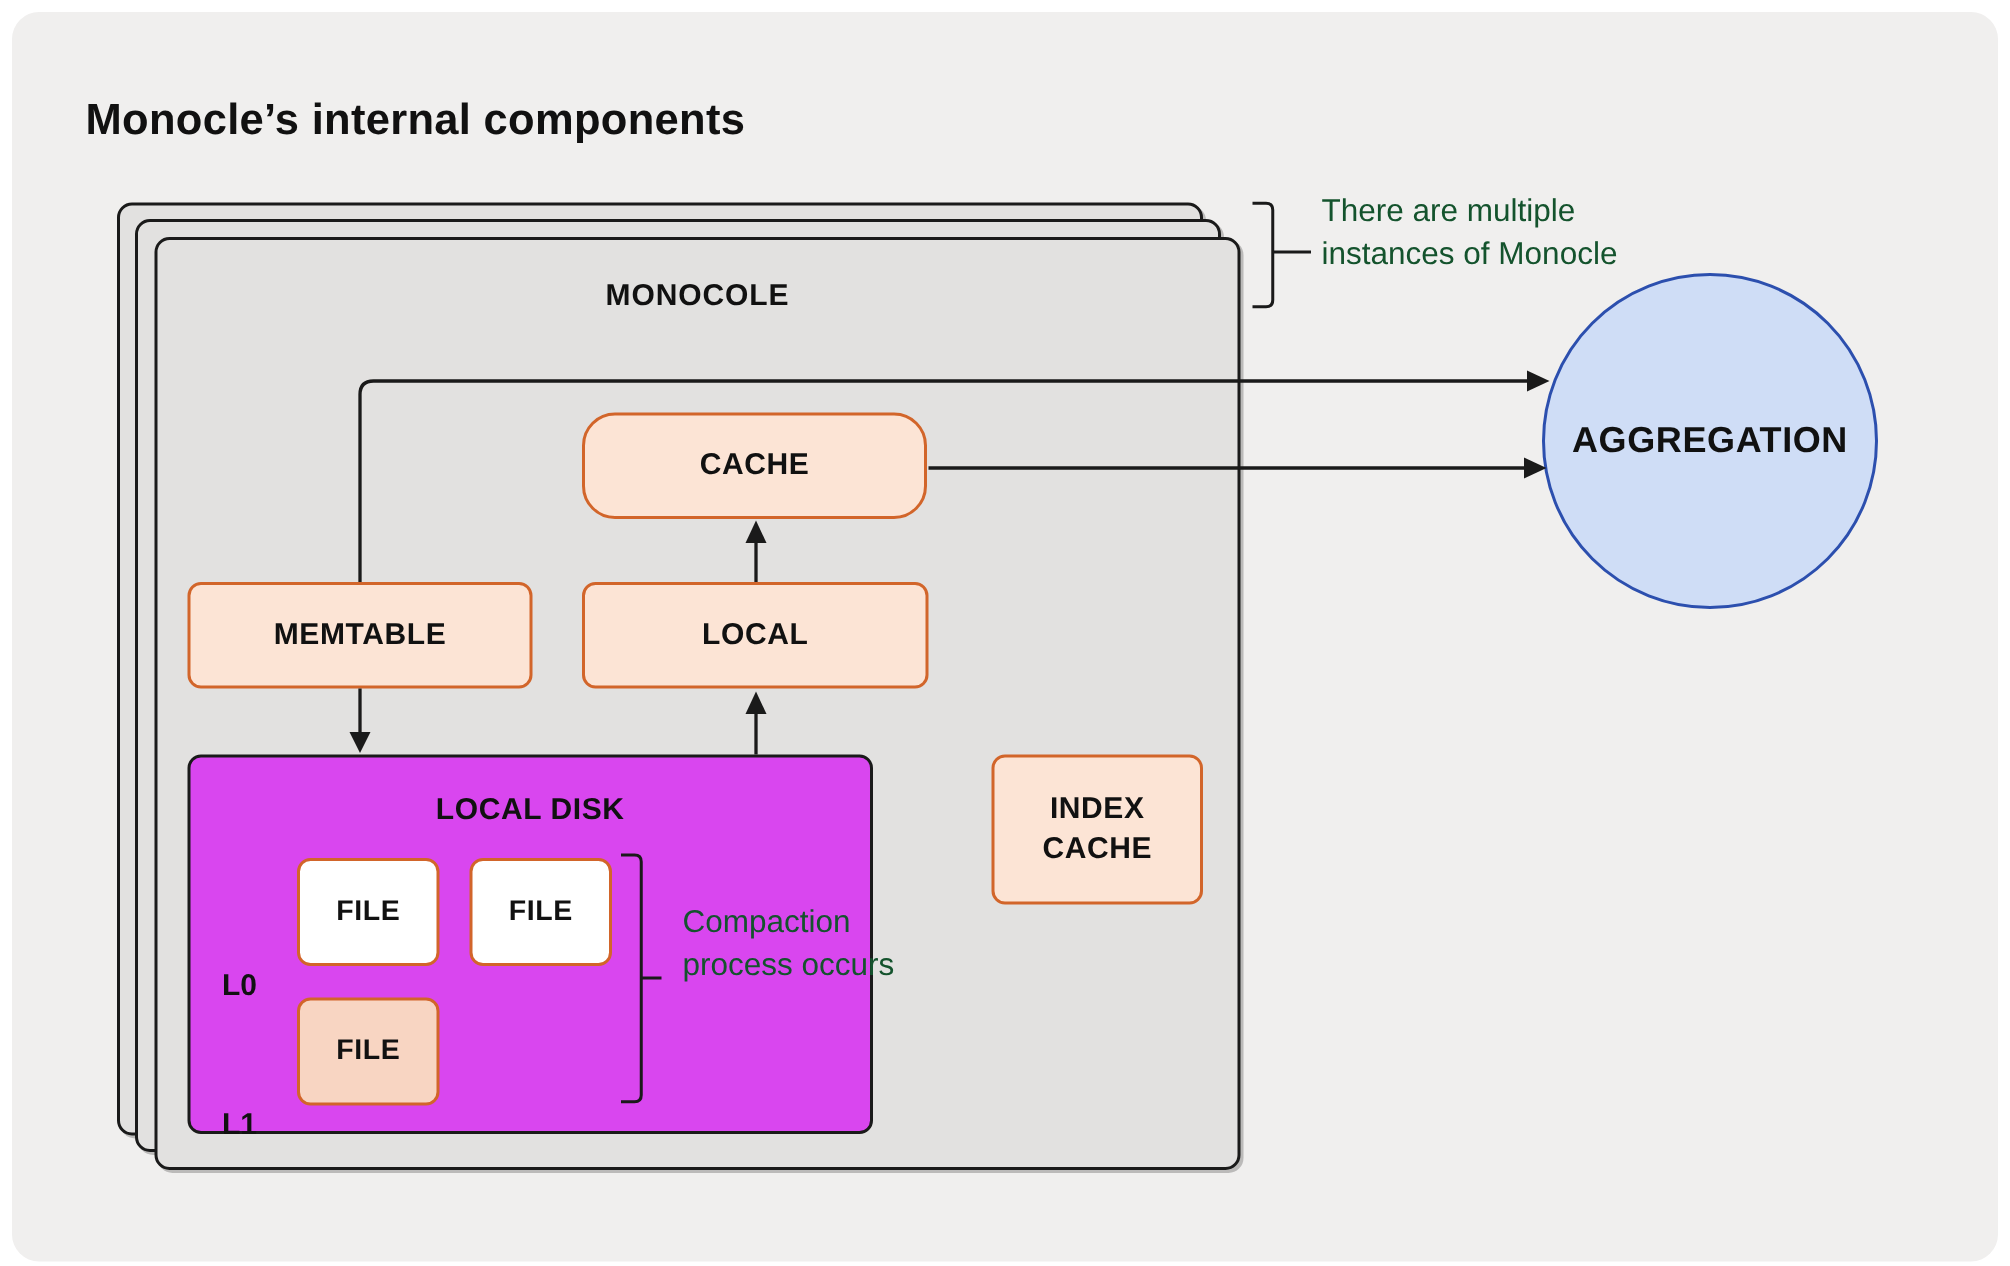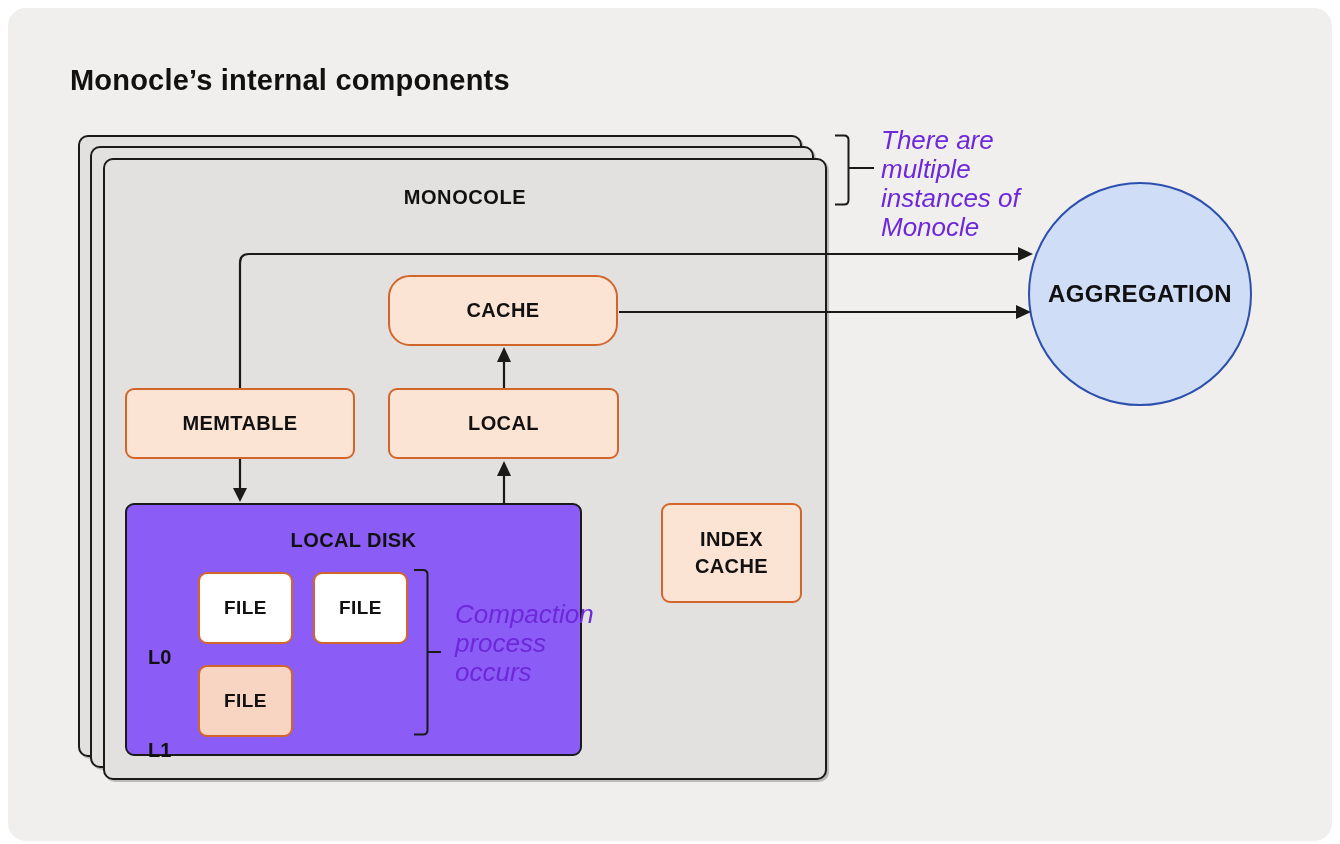--- a/index.html
+++ b/index.html
@@ -11,53 +11,53 @@
     --orange:#d2652a;
     --blue-fill:#cfddf6;
     --blue-border:#2c4fae;
     --ink:#111111;
   }
   *{margin:0;padding:0;box-sizing:border-box;}
   html,body{background:#ffffff;}
   body{font-family:"Liberation Sans", sans-serif;color:var(--ink);}
   .canvas{position:relative;width:1340px;height:844px;background:#ffffff;overflow:hidden;}
   .panel{position:absolute;left:8px;top:8px;width:1324px;height:833px;background:var(--panel-bg);border-radius:18px;}
-  .page-title{position:absolute;left:57px;top:64px;font-size:29px;font-weight:bold;letter-spacing:0.2px;margin-left:13px;}
+  .page-title{position:absolute;left:57px;top:64px;font-size:29px;font-weight:bold;letter-spacing:0.2px;}
 
   .layer{position:absolute;width:724px;height:622px;background:var(--layer-bg);
          border:2px solid var(--line);border-radius:10px;box-shadow:2px 2px 0 rgba(0,0,0,0.22);}
   .layer.back{left:78px;top:135px;}
   .layer.mid{left:90px;top:146px;}
   .layer.front{left:103px;top:158px;}
   .instance-title{position:absolute;left:0;top:26px;width:100%;text-align:center;
                   font-size:20px;font-weight:bold;letter-spacing:0.6px;}
 
   .node{position:absolute;display:flex;align-items:center;justify-content:center;
         background:var(--peach);border:2px solid var(--orange);border-radius:9px;
         font-size:20px;font-weight:bold;letter-spacing:0.4px;text-align:center;}
   .node.memtable{left:125px;top:388px;width:230px;height:71px;}
   .node.cache{left:388px;top:275px;width:230px;height:71px;border-radius:22px;}
   .node.index{left:388px;top:388px;width:231px;height:71px;}
   .node.index-cache{left:661px;top:503px;width:141px;height:100px;line-height:1.35;padding:0 4px;}
 
   .local-disk{position:absolute;left:125px;top:503px;width:457px;height:253px;
-              background:#8b5cf6;border:2px solid var(--line);border-radius:9px;}
+              background:#d946ef;border:2px solid var(--line);border-radius:9px;}
   .local-disk-title{position:absolute;left:0;top:24px;width:100%;text-align:center;
                     font-size:20px;font-weight:bold;letter-spacing:0.4px;}
   .level-label{position:absolute;font-size:20px;font-weight:bold;margin-top:48px;}
   .level-label.l0{left:21px;top:93px;}
   .level-label.l1{left:21px;top:186px;}
   .file{position:absolute;width:95px;height:72px;display:flex;align-items:center;justify-content:center;
         background:#ffffff;border:2px solid var(--orange);border-radius:9px;
         font-size:19px;font-weight:bold;letter-spacing:0.4px;}
   .file.f1{left:71px;top:67px;}
   .file.f2{left:186px;top:67px;}
   .file.f3{left:71px;top:160px;background:var(--peach-dark);}
 
-  .note{position:absolute;font-size:26px;line-height:29px;color:#6d28d9;font-style:italic;}
+  .note{position:absolute;font-size:21px;line-height:29px;color:#14532d;}
   .note.compaction{left:455px;top:600px;width:160px;}
   .note.instances{left:881px;top:126px;width:205px;}
 
   .aggregation{position:absolute;left:1028px;top:182px;width:224px;height:224px;border-radius:50%;
                background:var(--blue-fill);border:2px solid var(--blue-border);
                display:flex;align-items:center;justify-content:center;
                font-size:24px;font-weight:bold;letter-spacing:0.4px;}
 
   .overlay{position:absolute;left:0;top:0;width:1340px;height:844px;pointer-events:none;}
 </style>

